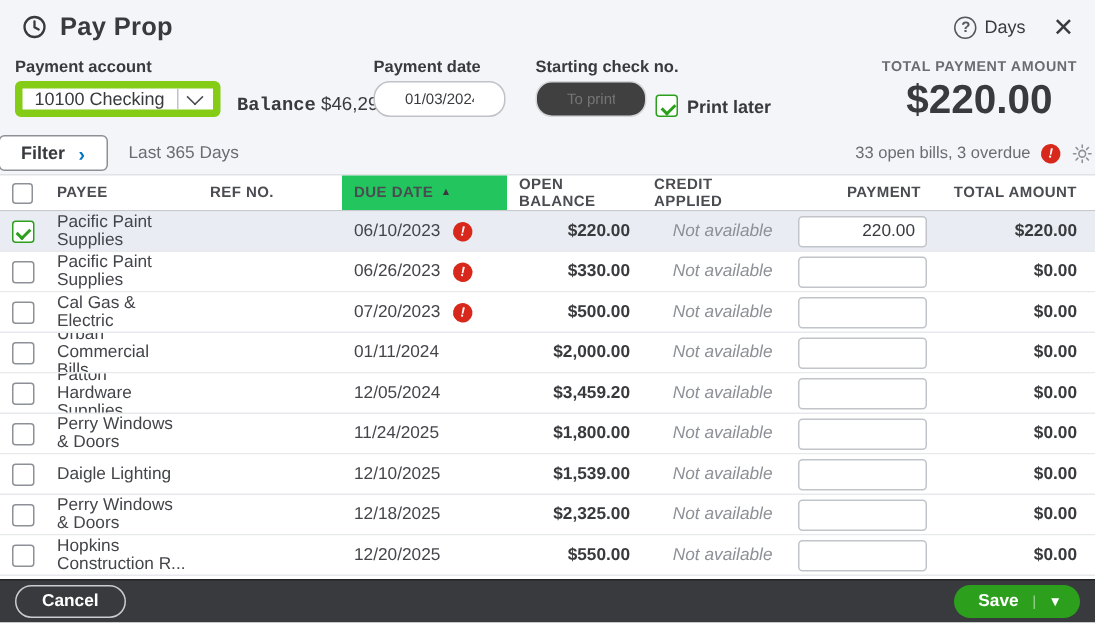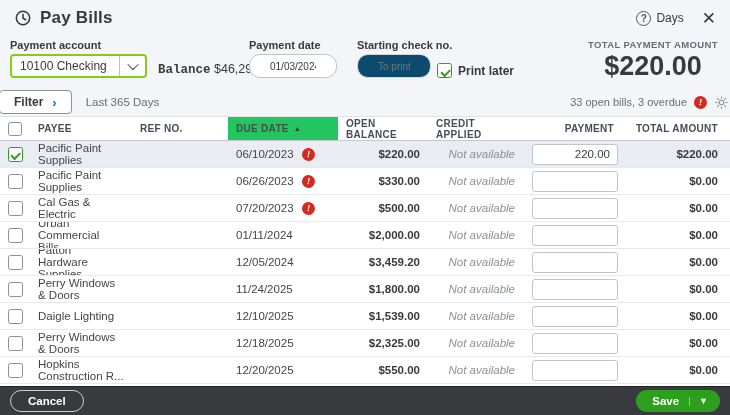--- a/index.html
+++ b/index.html
@@ -18,33 +18,33 @@
   .help-circle { width:15px; height:15px; border:1.2px solid #55565b; border-radius:50%;
     font-size:10px; font-weight:bold; color:#55565b; display:flex; align-items:center; justify-content:center; }
   .help-label { font-size:12px; color:#393a3d; }
   .close-x { font-size:17px; color:#393a3d; cursor:pointer; line-height:1; }
   
   .controls { position:relative; height:52px; }
   .field-label { font-size:11px; font-weight:bold; color:#393a3d; margin-bottom:3px; display:block; }
   .tb { height:24px; border:1px solid #bfc2c7; border-radius:11px; background:#fff;
         font-size:10px; color:#393a3d; padding:0 20px; font-family:"Liberation Sans", sans-serif; }
   .payment-account { position:absolute; left:10px; top:3px; }
-  .select-box { width:137px; height:24px; border:2px solid #84cc16; border-radius:4px; background:#fff;
+  .select-box { width:137px; height:24px; border:5px solid #84cc16; border-radius:4px; background:#fff;
         display:flex; align-items:center; cursor:pointer; }
   .select-value { flex:1; font-size:12px; padding:0 8px; white-space:nowrap; }
   .select-caret-box { width:26px; align-self:stretch; border-left:1px solid #bfc2c7;
         display:flex; align-items:center; justify-content:center; }
   .chev-down { width:8px; height:8px; border-right:1.6px solid #4a4b50; border-bottom:1.6px solid #4a4b50;
         transform:rotate(45deg) translate(-1px,-1px); }
   .balance { position:absolute; left:158px; top:26px; font-size:12.5px; }
   .balance b { font-weight:bold;font-family:Liberation Mono, monospace; }
   .payment-date { position:absolute; left:249px; top:3px; }
   .payment-date input { width:88px; }
   .starting-check { position:absolute; left:357px; top:3px; }
-  .starting-check input { width:74px; background:#0c4a6e; border-color:#d3d5d9; color:#a5a8ae; }
+  .starting-check input { width:74px; background:#404040; border-color:#d3d5d9; color:#a5a8ae; }
   .print-later { position:absolute; left:437px; top:27px; display:flex; align-items:center; gap:6px; }
   .cbx { width:15px; height:15px; border:1.6px solid #8d9096; border-radius:2.5px; background:#fff;
         position:relative; cursor:pointer; flex:0 0 auto; }
   .cbx.checked { border-color:#2ca01c; }
   .cbx.checked::after { content:""; position:absolute; left:2.5px; top:4.5px; width:7px; height:3.5px;
         border-left:2px solid #2ca01c; border-bottom:2px solid #2ca01c; transform:rotate(-45deg); }
   .print-later-label { font-size:12px; font-weight:bold; }
   .total-payment { position:absolute; right:12px; top:3px; text-align:center; }
   .total-payment-label { font-size:9.5px; font-weight:bold; color:#6b6c72; letter-spacing:.4px; }
   .total-payment-value { font-size:27px; font-weight:bold; color:#393a3d; margin-top:1px; }
@@ -98,21 +98,21 @@
 <body>
 
 <div class="topbar">
   <div class="title-wrap">
     <span style="display:flex;">
       <svg width="18" height="18" viewBox="0 0 20 20">
         <circle cx="10" cy="10" r="7.4" fill="none" stroke="#393a3d" stroke-width="1.7"></circle>
         <path d="M10 5.8v4.4l3.1 1.7" fill="none" stroke="#393a3d" stroke-width="1.7" stroke-linecap="round"></path>
       </svg>
     </span>
-    <span class="page-title">Pay Bills</span>
+    <span class="page-title">Pay Prop</span>
   </div>
   <div class="topbar-right">
     <span class="help-wrap">
       <span class="help-circle">?</span>
       <span class="help-label">Days</span>
     </span>
     <span class="close-x">✕</span>
   </div>
 </div>
 

